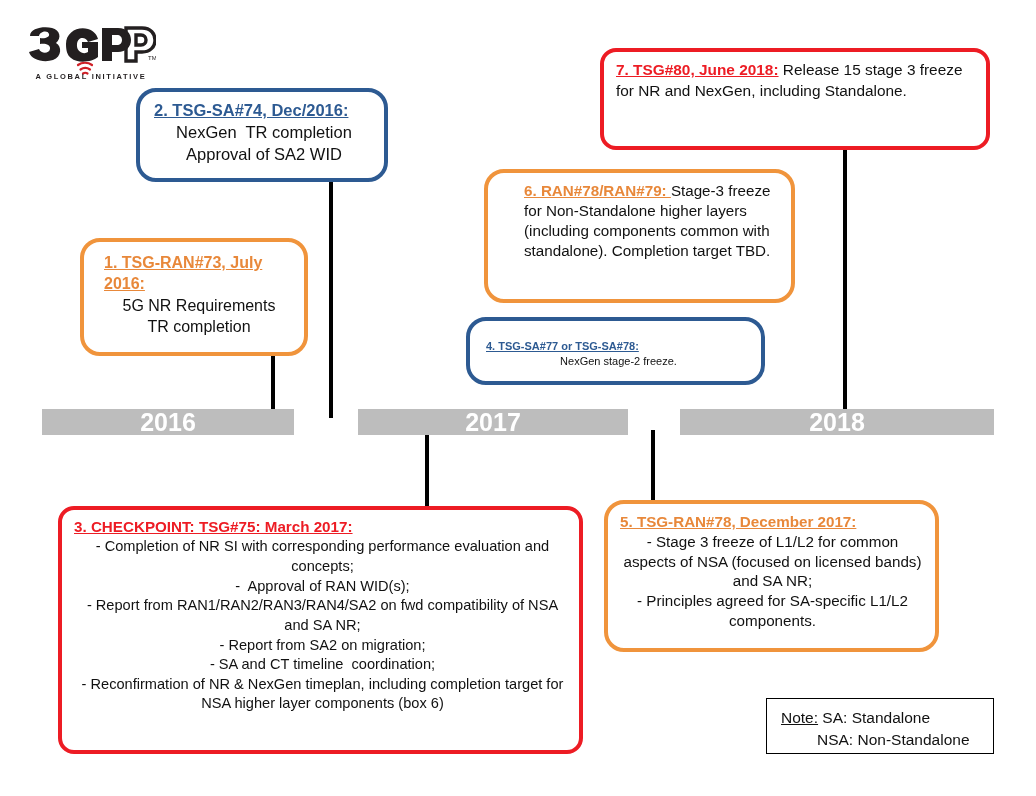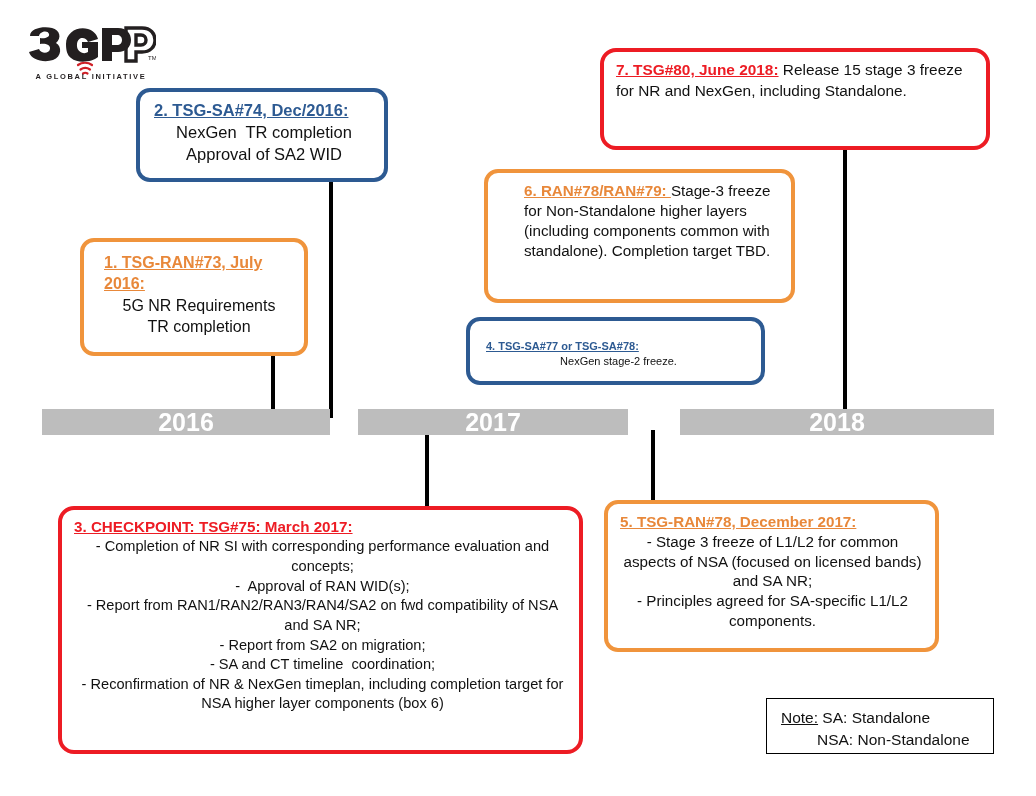--- a/index.html
+++ b/index.html
@@ -26,21 +26,21 @@
   .yearbar{
     position:absolute;height:26px;background:#bdbdbd;
     color:#ffffff;font-weight:bold;font-size:25px;
     display:flex;align-items:center;justify-content:center;
     letter-spacing:0px;font-family:"Liberation Sans",sans-serif;
   }
 
   
   .box{
     position:absolute;background:#ffffff;box-sizing:border-box;
-    border-radius:14px;font-size:15.5px;line-height:1.30;color:#111111;
+    border-radius:20px;font-size:15.5px;line-height:1.30;color:#111111;
     padding:8px 10px 8px 12px;
   }
   .box.blue{border:4px solid #2d5a92;}
   .box.orange{border:4px solid #f0943c;}
   .box.red{border:4px solid #ed1c24;border-radius:16px;}
   .box .t{font-weight:bold;text-decoration:underline;}
   .box.blue .t{color:#2d5a92;}
   .box.orange .t{color:#e8883a;}
   .box.red .t{color:#ed1c24;}
   .box p{margin:0;}
@@ -87,21 +87,21 @@
     </svg>
   </div>
   <div class="logo-tag">A GLOBAL INITIATIVE</div>
 
   <div class="conn" style="left:271px;top:356px;height:62px;"></div>
   <div class="conn" style="left:329px;top:182px;height:236px;"></div>
   <div class="conn" style="left:425px;top:430px;height:85px;"></div>
   <div class="conn" style="left:651px;top:430px;height:70px;"></div>
   <div class="conn" style="left:843px;top:150px;height:268px;"></div>
 
-  <div class="yearbar" style="left:42px;top:409px;width:288px;">
+  <div class="yearbar" style="left:42px;top:409px;width:252px;">
     <span>2016</span>
   </div>
   <div class="yearbar" style="left:358px;top:409px;width:270px;">
     <span>2017</span>
   </div>
   <div class="yearbar" style="left:680px;top:409px;width:314px;">
     <span>2018</span>
   </div>
 
   <div id="box1" class="box orange" style="left:80px;top:238px;width:228px;height:118px;">

